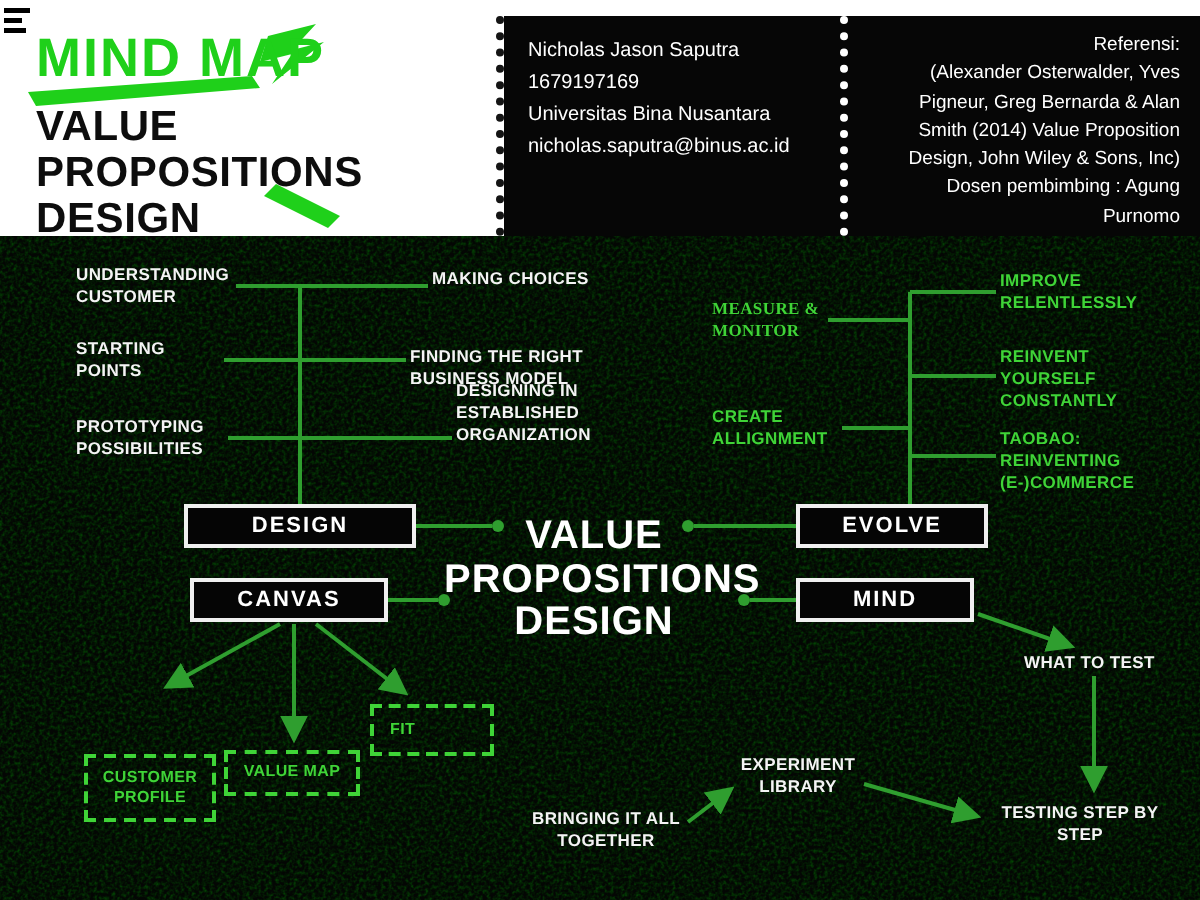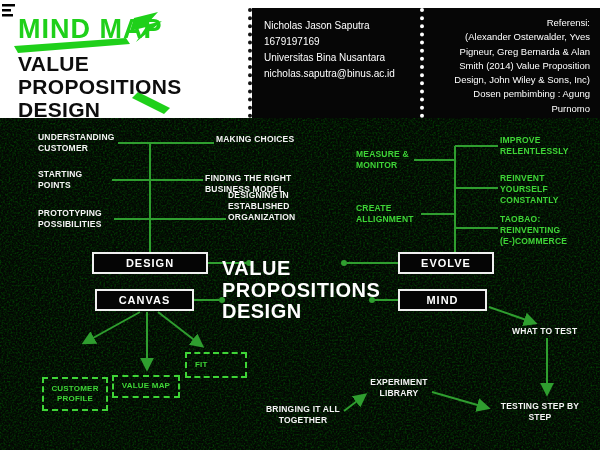--- a/index.html
+++ b/index.html
@@ -23,21 +23,21 @@
   .connectors { z-index:2; }
 
   .lbl { position:absolute; z-index:3; color:#f4f4f4; font-weight:bold; font-size:8.5px; line-height:1.3; letter-spacing:.2px; }
   .lbl.green { color:#3fd437; }
   .lbl.tright { text-align:left; }
   .lbl.tcenter { text-align:center; }
 
   .node { position:absolute; z-index:3; background:#050505; border:2px solid #f0f0f0; color:#fff; font-weight:bold; font-size:11px; letter-spacing:1px; display:flex; align-items:center; justify-content:center; }
   .dashed { position:absolute; z-index:3; border:2px dashed #3fd437; color:#3fd437; font-weight:bold; font-size:8px; line-height:1.3; display:flex; align-items:center; justify-content:center; text-align:center; letter-spacing:.2px; }
 
-  .center-title { position:absolute; z-index:3; left:222px; top:140px; width:150px; color:#fff; font-weight:bold; font-size:20px; line-height:1.08; text-align:left; letter-spacing:.5px; }
+  .center-title { position:absolute; z-index:3; left:222px; top:140px; width:150px; color:#fff; font-weight:bold; font-size:20px; line-height:1.08; text-align:center; letter-spacing:.5px; }
 </style>
 </head>
 <body>
 
 <div class="page">
 
   <div class="top-strip"></div>
 
   <svg class="corner-mark" width="16" height="14">
     <rect x="0" y="0" width="13" height="2.5" fill="#000"></rect>
@@ -109,21 +109,21 @@
     </svg>
 
     <div class="lbl" style="left:38px; top:14px; width:95px;">UNDERSTANDING CUSTOMER</div>
     <div class="lbl" style="left:38px; top:51px; width:70px;">STARTING POINTS</div>
     <div class="lbl" style="left:38px; top:90px; width:85px;">PROTOTYPING POSSIBILITIES</div>
 
     <div class="lbl" style="left:216px; top:16px; width:110px;">MAKING CHOICES</div>
     <div class="lbl" style="left:205px; top:55px; width:105px;">FINDING THE RIGHT BUSINESS MODEL</div>
     <div class="lbl" style="left:228px; top:72px; width:90px;">DESIGNING IN ESTABLISHED ORGANIZATION</div>
 
-    <div class="lbl green" style="left:356px; top:31px; width:70px;">MEASURE &amp; MONITOR</div>
+    <div class="lbl green" style="left:356px; top:31px; width:70px;font-family:Liberation Serif, serif;">MEASURE &amp; MONITOR</div>
     <div class="lbl green" style="left:356px; top:85px; width:75px;">CREATE ALLIGNMENT</div>
 
     <div class="lbl green" style="left:500px; top:17px; width:85px;">IMPROVE RELENTLESSLY</div>
     <div class="lbl green" style="left:500px; top:55px; width:80px;">REINVENT YOURSELF CONSTANTLY</div>
     <div class="lbl green" style="left:500px; top:96px; width:85px;">TAOBAO: REINVENTING (E-)COMMERCE</div>
 
     <div class="node" style="left:92px;  top:134px; width:116px; height:22px;">DESIGN</div>
     <div class="node" style="left:95px;  top:171px; width:99px;  height:22px;">CANVAS</div>
     <div class="node" style="left:398px; top:134px; width:96px;  height:22px;">EVOLVE</div>
     <div class="node" style="left:398px; top:171px; width:89px;  height:22px;">MIND</div>

